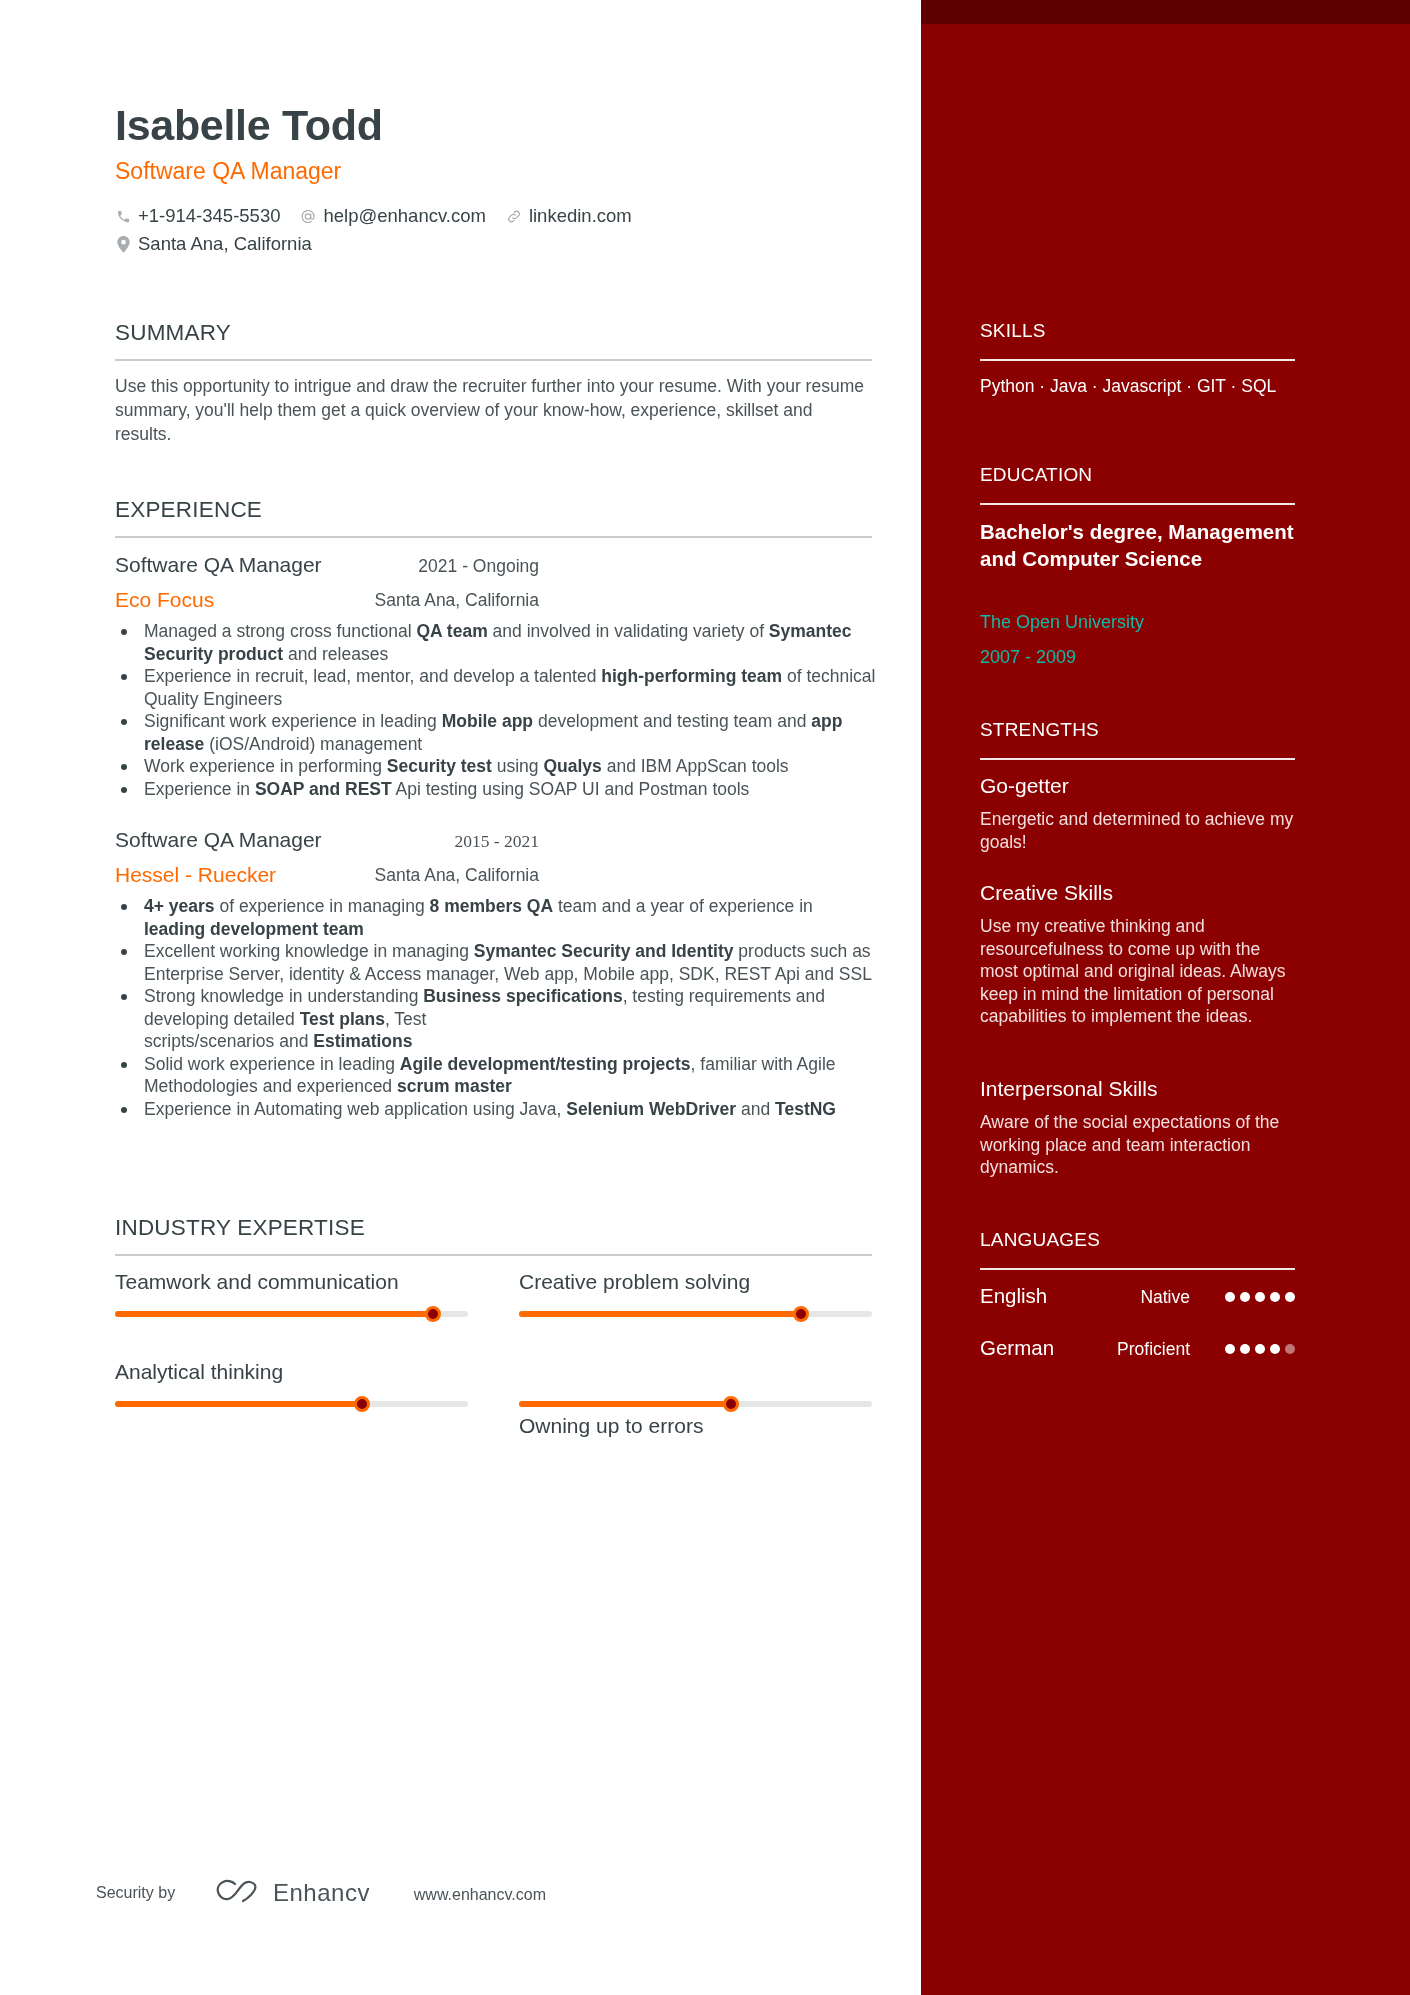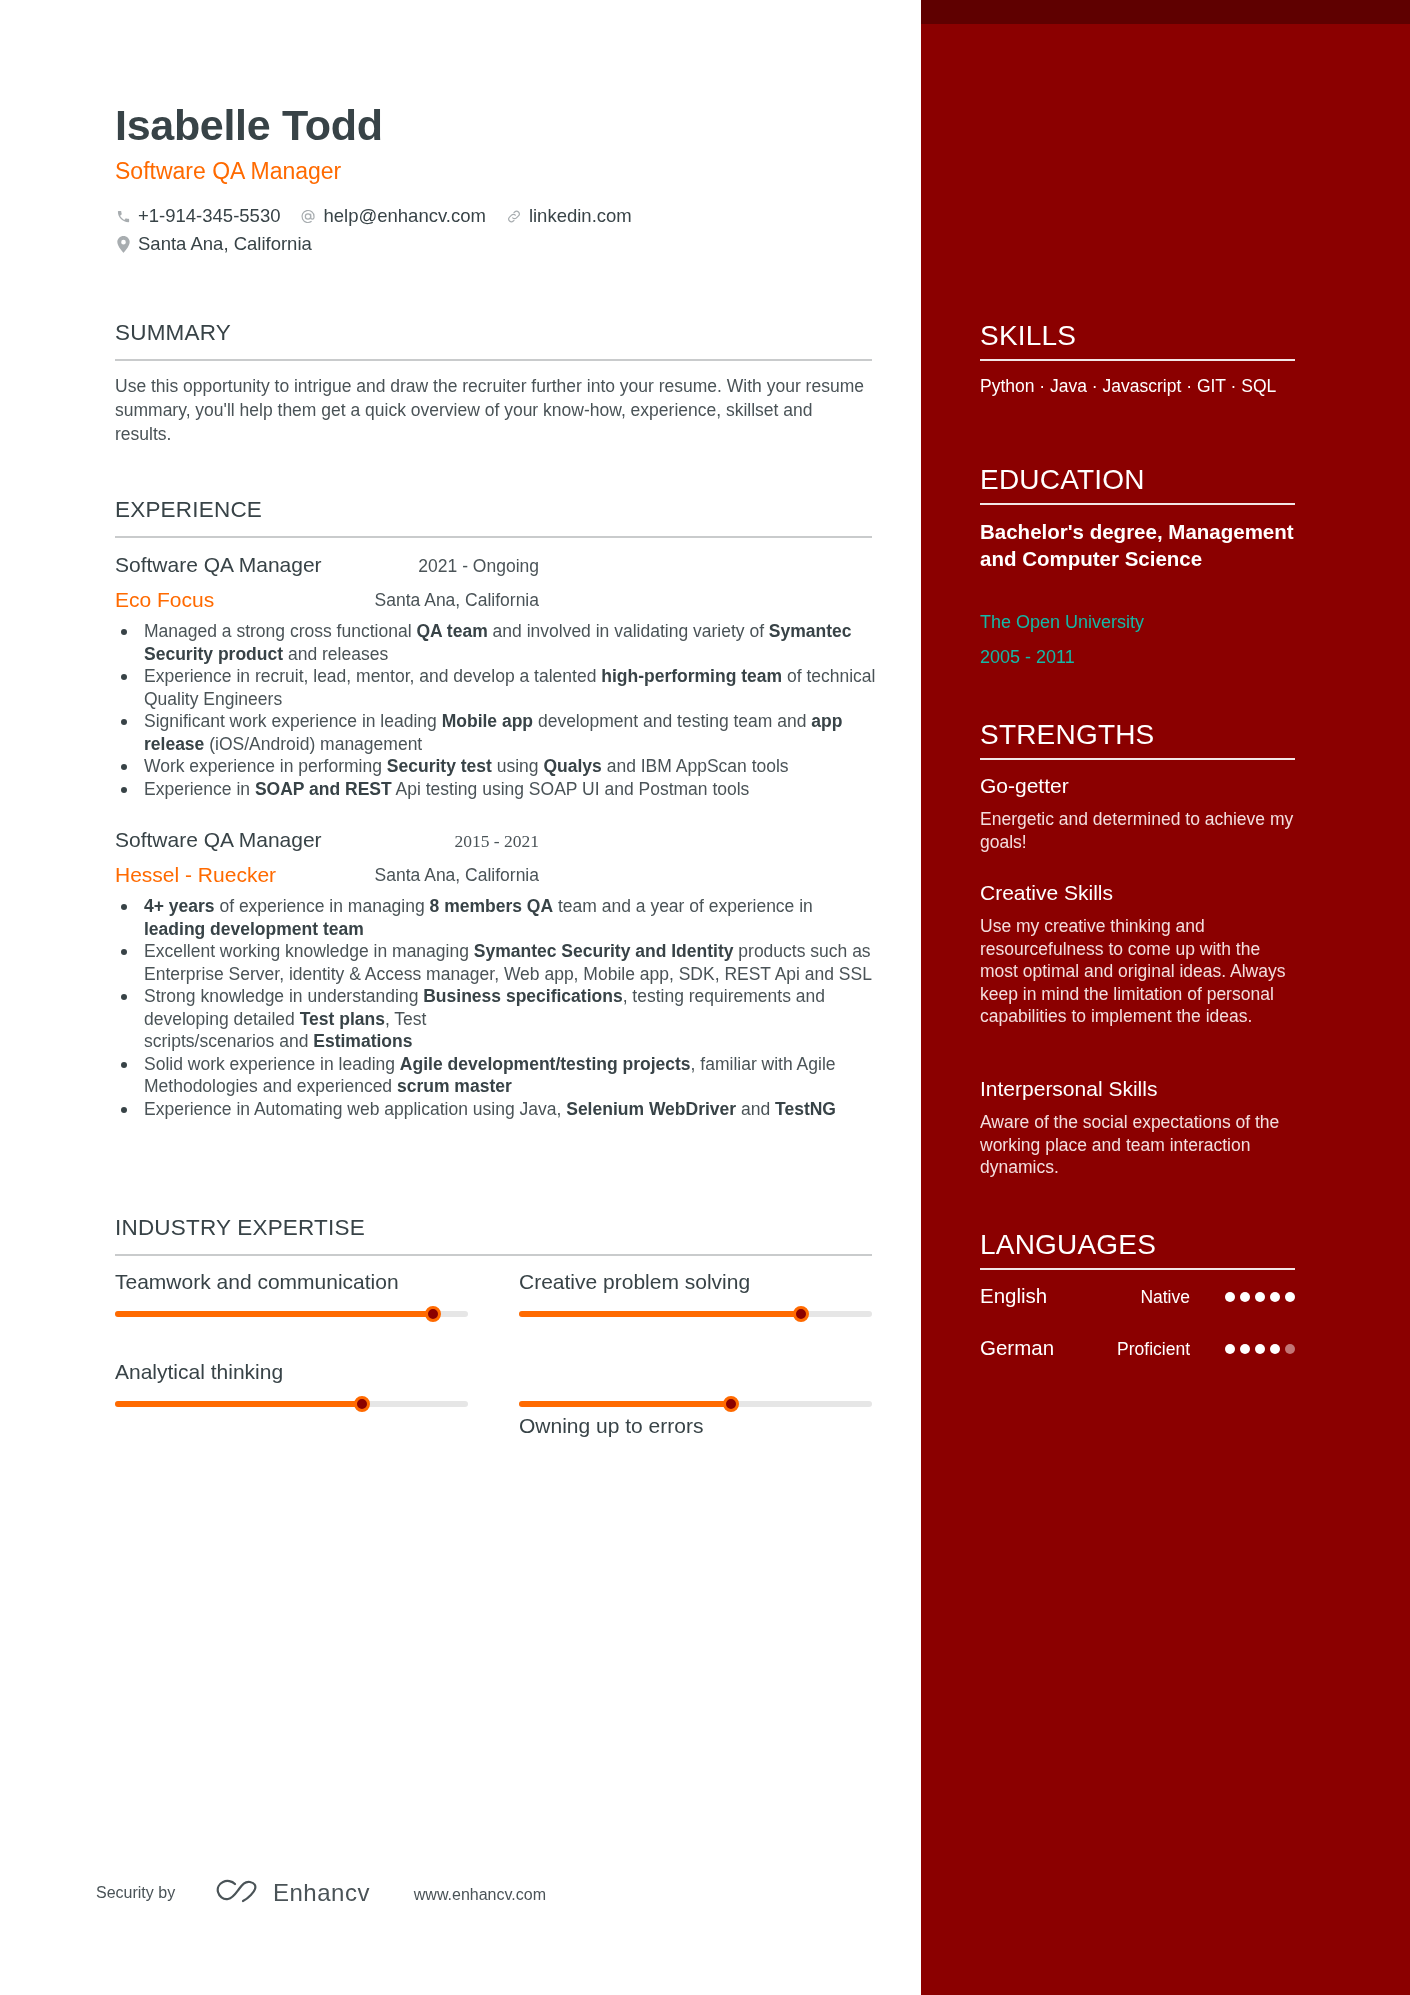--- a/index.html
+++ b/index.html
@@ -42,21 +42,21 @@
   .track .knob { position: absolute; top: -5px; width: 16px; height: 16px; margin-left: -8px; border-radius: 50%; background: #8b0000; border: 3px solid #ff6a00; }
 
   .footer-powered { position: absolute; left: 96px; top: 1884px; font-size: 16px; color: #4a5357; white-space: nowrap; }
   .footer-logo { position: absolute; left: 215px; top: 1878px; display: flex; align-items: center; }
   .footer-logo .logo-text { font-size: 24px; color: #4a5357; margin-left: 10px; letter-spacing: 0.5px; font-weight: normal; }
   .footer-url { position: absolute; right: 531px; top: 1886px; font-size: 16px; color: #4a5357; white-space: nowrap; }
 
   
   .sidebar { position: absolute; left: 921px; top: 0; width: 489px; height: 1995px; background: #8b0000; }
   .sidebar-band { position: absolute; left: 0; top: 0; width: 489px; height: 24px; background: #5f0000; }
-  .sb-title { position: absolute; left: 59px; font-size: 28px; color: #ffffff; white-space: nowrap; letter-spacing: 0.2px; text-align: center; }
+  .sb-title { position: absolute; left: 59px; font-size: 19px; color: #ffffff; white-space: nowrap; letter-spacing: 0.2px; text-align: center; }
   .sb-rule { position: absolute; left: 59px; width: 315px; height: 2px; background: #f2e6e6; }
   .sb-text { position: absolute; left: 59px; width: 320px; font-size: 17.5px; line-height: 22.5px; color: #f3dede; }
   .sb-skills { font-size: 17.5px; color: #ffffff; white-space: nowrap; }
   .sb-degree { position: absolute; left: 59px; width: 320px; font-size: 20.5px; font-weight: bold; line-height: 27px; color: #ffffff; }
   .sb-line { position: absolute; left: 59px; font-size: 18px; color: #14b8a6; white-space: nowrap; }
   .sb-strength-title { position: absolute; left: 59px; font-size: 21px; color: #ffffff; white-space: nowrap; }
 
   .lang-row { position: absolute; left: 59px; width: 315px; height: 26px; }
   .lang-name { position: absolute; left: 0; top: 0; font-size: 20.5px; color: #ffffff; white-space: nowrap; }
   .lang-level { position: absolute; right: 105px; top: 3px; font-size: 17.5px; color: #ffffff; white-space: nowrap; }
@@ -187,21 +187,21 @@
     <div class="sidebar-band"></div>
 
     <div class="sb-title" style="top:320px;">SKILLS</div>
     <div class="sb-rule" style="top:359px;"></div>
     <div class="sb-text sb-skills" style="top:375px;">Python · Java · Javascript · GIT · SQL</div>
 
     <div class="sb-title" style="top:464px;">EDUCATION</div>
     <div class="sb-rule" style="top:503px;"></div>
     <div class="sb-degree" style="top:518px;">Bachelor's degree, Management and Computer Science</div>
     <div class="sb-line" style="top:612px;">The Open University</div>
-    <div class="sb-line" style="top:647px;">2005 - 2011</div>
+    <div class="sb-line" style="top:647px;">2007 - 2009</div>
 
     <div class="sb-title" style="top:719px;">STRENGTHS</div>
     <div class="sb-rule" style="top:758px;"></div>
 
     <div class="sb-strength-title" style="top:774px;">Go-getter</div>
     <div class="sb-text" style="top:808px;">Energetic and determined to achieve my goals!</div>
 
     <div class="sb-strength-title" style="top:881px;">Creative Skills</div>
     <div class="sb-text" style="top:915px;">Use my creative thinking and resourcefulness to come up with the most optimal and original ideas. Always keep in mind the limitation of personal capabilities to implement the ideas.</div>
 

